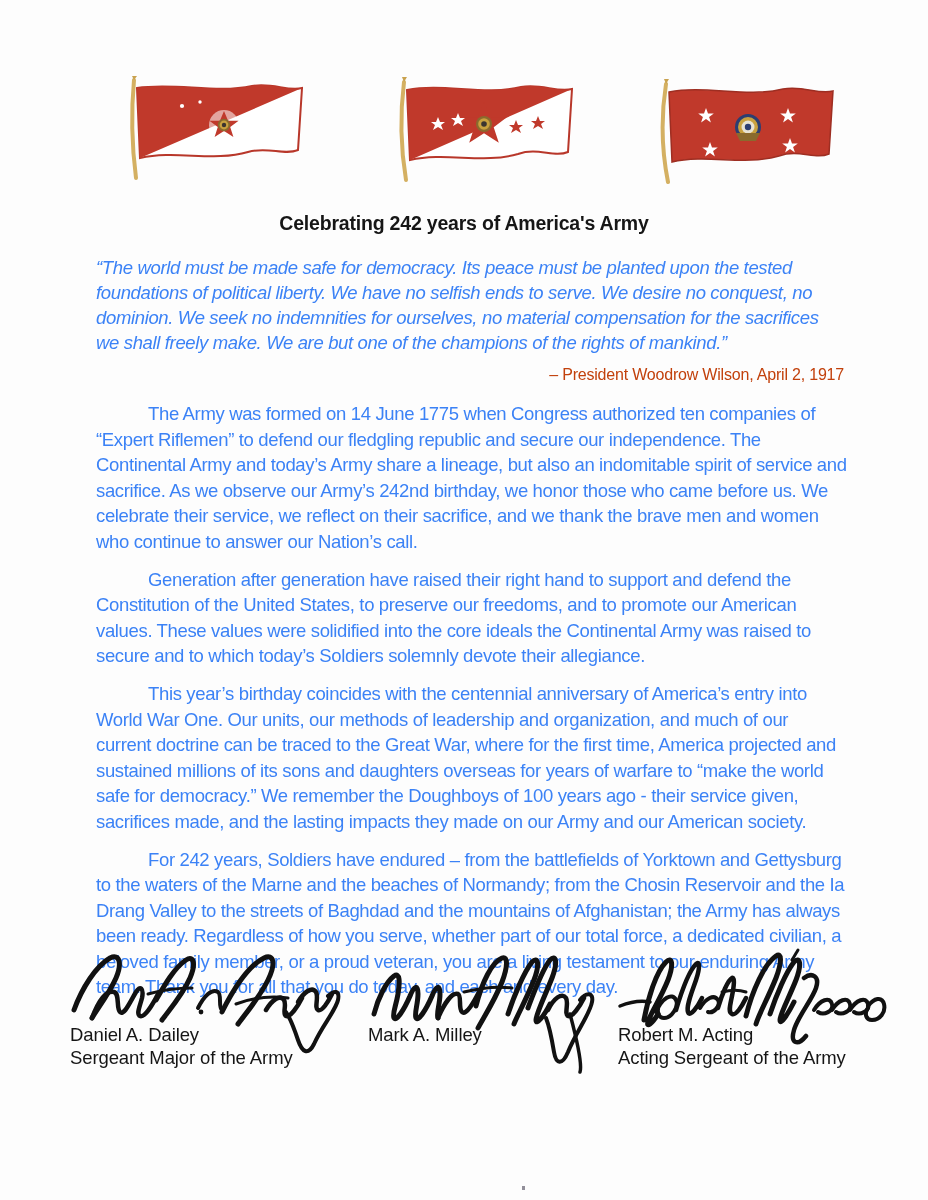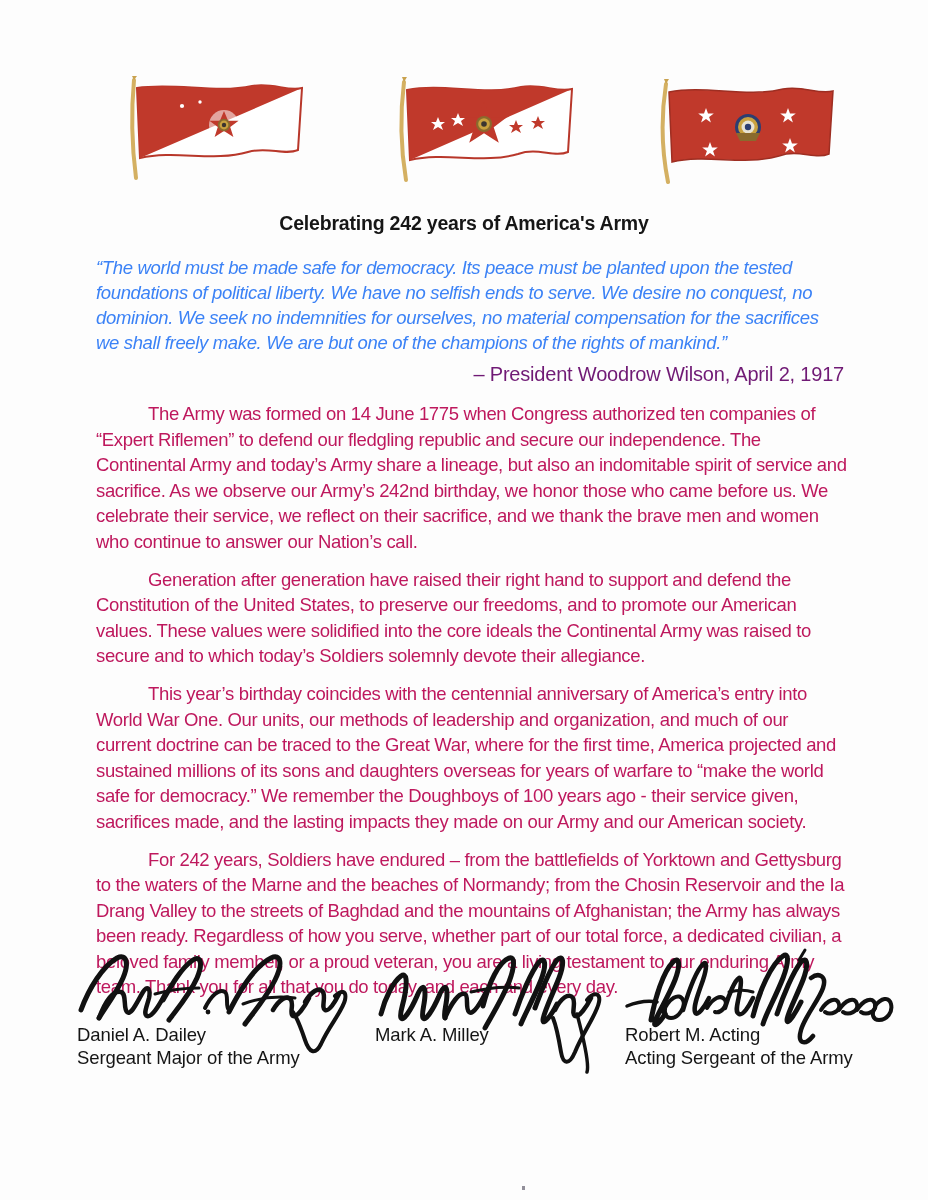--- a/index.html
+++ b/index.html
@@ -67,47 +67,47 @@
     color: #3b82f6;
     letter-spacing: -0.35px;
   }
 
   .attribution {
     position: absolute;
     top: 362px;
     left: 96px;
     width: 748px;
     text-align: right;
-    font-size: 20px;
+    font-size: 16px;
     line-height: 25px;
-    color: #701a75;
+    color: #c2410c;
     letter-spacing: -0.2px;
   }
 
   
   .body-block {
     position: absolute;
     top: 401px;
     left: 96px;
     width: 752px;
   }
   .body-block p {
     margin: 0 0 12px 0;
     font-size: 18.5px;
     line-height: 25.6px;
     text-indent: 52px;
-    color: #be185d;
+    color: #3b82f6;
     letter-spacing: -0.35px;
   }
 
   
   .sig-row {
     position: absolute;
     top: 948px;
-    left: 15px;
+    left: 8px;
     width: 844px;
     height: 160px;
   }
   .sig {
     position: absolute;
     top: 0;
   }
   .sig.c1 { left: 62px;  width: 280px; }
   .sig.c2 { left: 360px; width: 260px; }
   .sig.c3 { left: 610px; width: 300px; }

